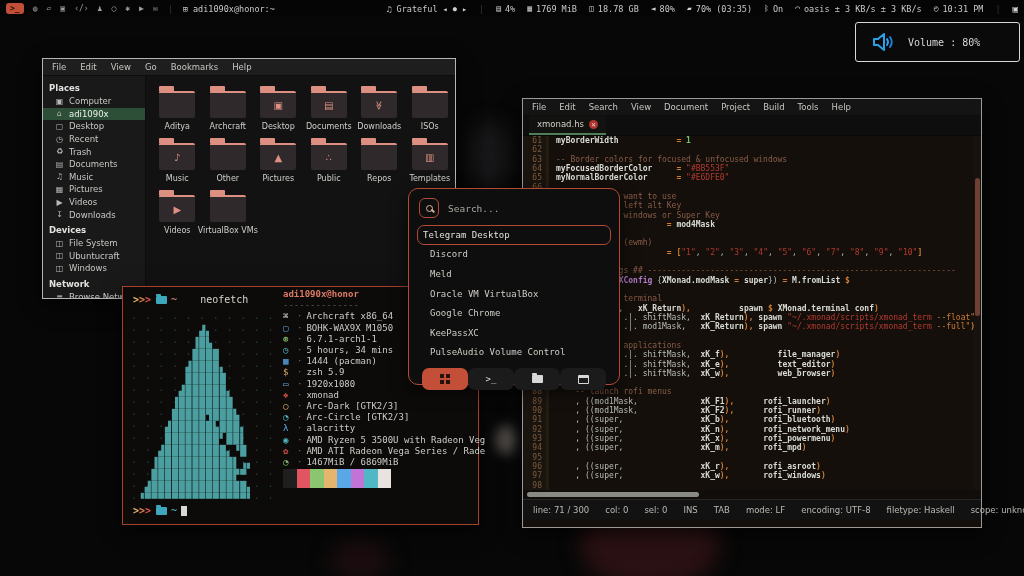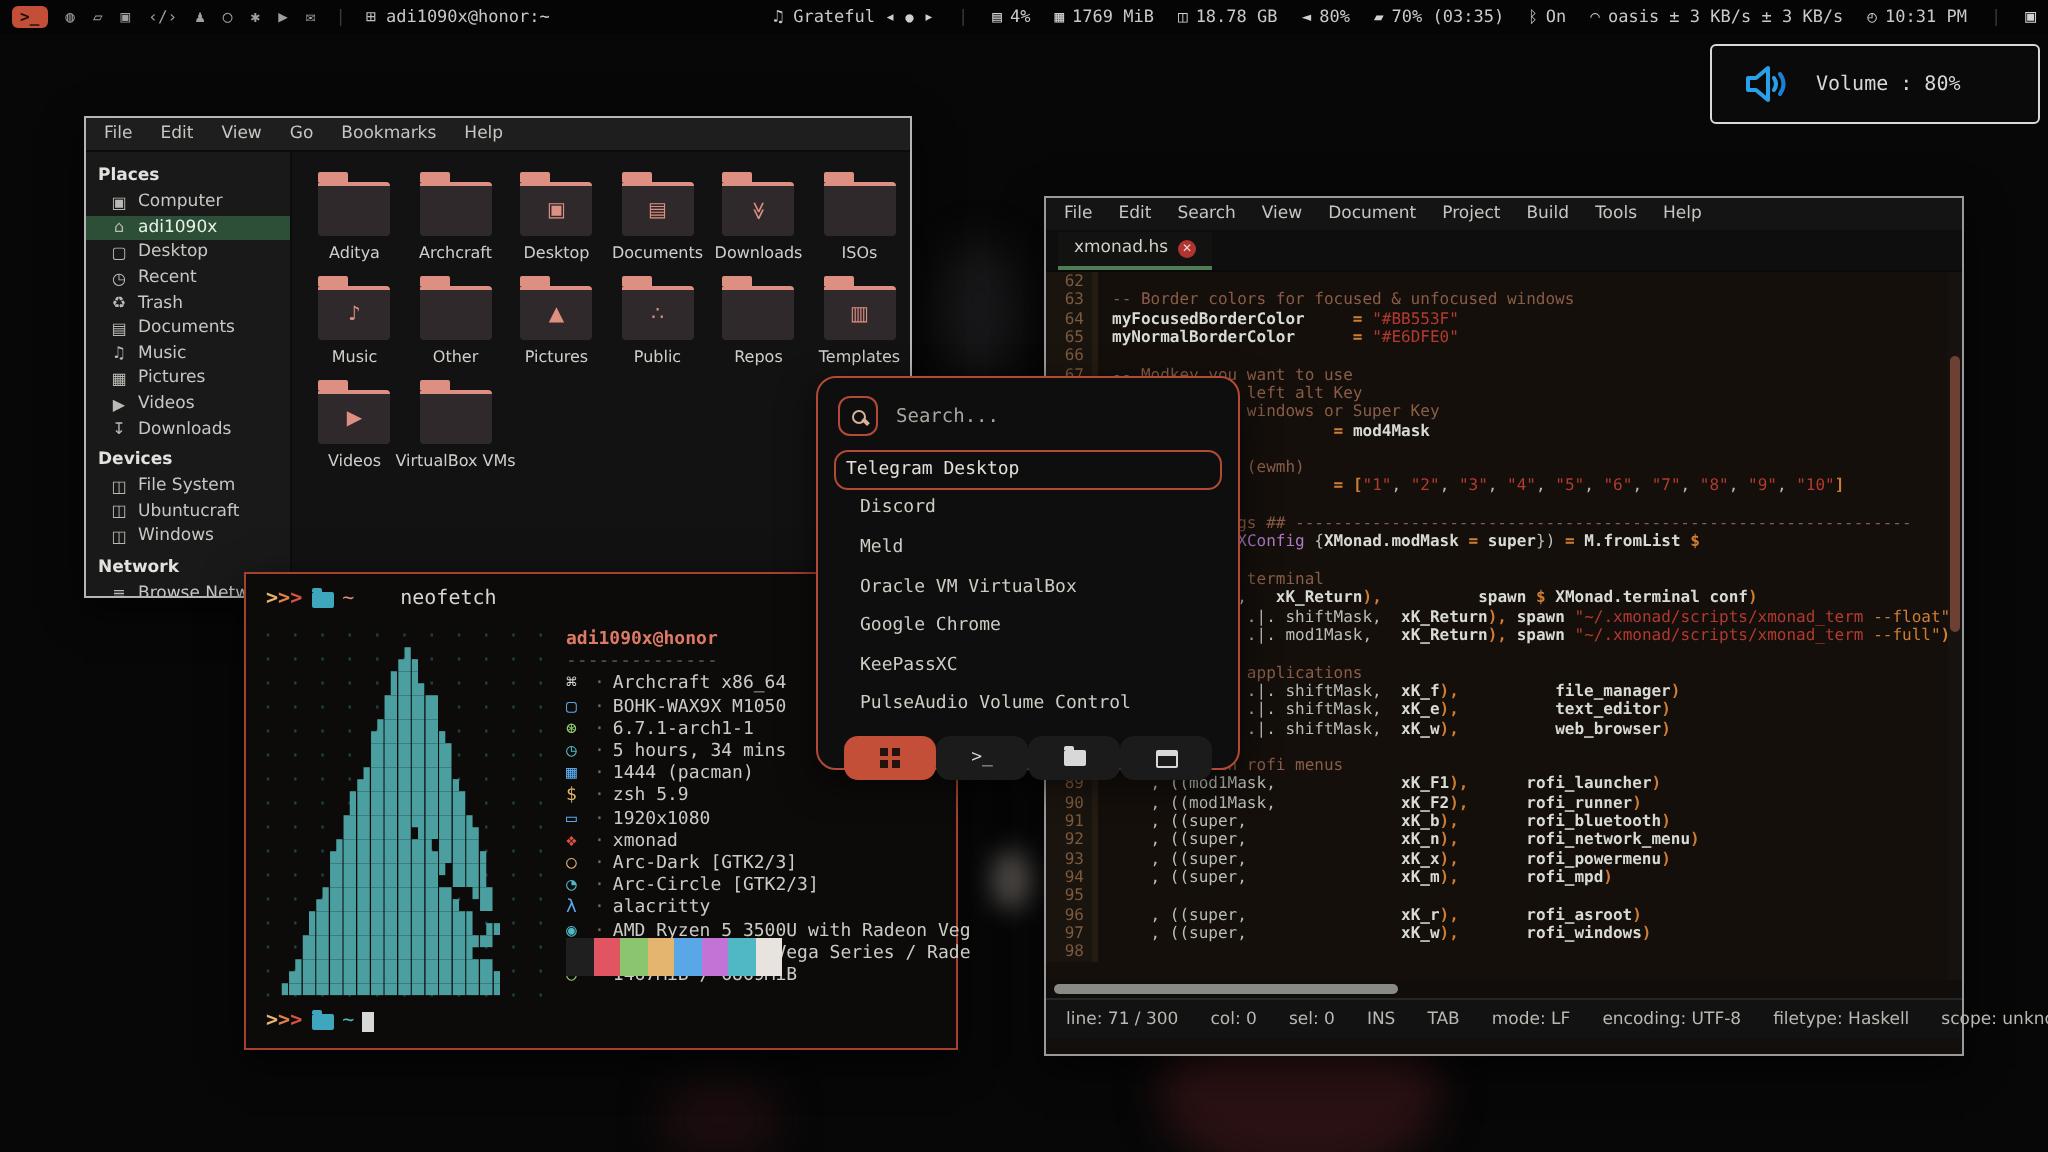--- a/index.html
+++ b/index.html
@@ -65,21 +65,21 @@
   .t-line { position:absolute; font-size:10px; color:#d5d5cf; display:flex; align-items:center; }
   .t-sym b { font-weight:bold; }
   .mini-folder { display:inline-block; width:11px; height:8px; background:#3fa7bd; border-radius:1px;
     position:relative; margin:0 4px 0 5px; }
   .mini-folder::before { content:''; position:absolute; top:-2px; left:0; width:5px; height:2px;
     background:#3fa7bd; border-radius:1px 1px 0 0; }
   .art { position:absolute; left:8px; top:26px; font-size:10px; line-height:12px; letter-spacing:0.8px;
     white-space:pre; }
   .art.dots { color:#1e4044; }
   .art.tri { color:#4b9fa0; }
-  .nf-info { position:absolute; left:160px; top:28px; font-size:9px; line-height:11.2px; white-space:pre; }
+  .nf-info { position:absolute; left:160px; top:2px; font-size:9px; line-height:11.2px; white-space:pre; }
   .nf-row { display:flex; }
   .nf-title { color:#dd7a66; font-weight:bold; }
   .nf-sep { color:#5a5a5a; }
   .nf-ico { width:14px; display:inline-block; }
   .nf-dot { color:#6e6e6a; padding:0 4px 0 0; }
   .nf-txt { color:#ccccc6; }
   .palette { position:absolute; left:160px; top:182px; display:flex; }
   .palette span { width:13.5px; height:19px; display:inline-block; }
   .cursor { display:inline-block; width:6px; height:10px; background:#d8d8d8; margin-left:4px; }
 
@@ -94,21 +94,21 @@
   .tab-close { width:9px; height:9px; border-radius:50%; background:#b03530; color:#f2d9d9;
     font-size:6px; line-height:9px; text-align:center; display:inline-block; }
   .ed-code { position:relative; height:354px; overflow:hidden; font-family:"DejaVu Sans Mono", monospace;
     font-size:8px; line-height:9.32px; }
   .code-line { display:flex; white-space:pre; }
   .ln { width:26px; text-align:right; padding-right:4px; color:#7d5a3d; background:#1a140f;
     border-right:3px solid #241b13; flex:none; }
   .code-txt { padding-left:7px; }
   .cx-t { color:#b9bdb6; } .cx-i { color:#d8dbd3; font-weight:bold; } .cx-o { color:#cf7d34; font-weight:bold; }
   .cx-n { color:#7cbf6b; font-weight:bold; } .cx-s { color:#b33a2f; } .cx-f { color:#cf7d34; }
-  .cx-c { color:#8a5d48; } .cx-y { color:#b07bc7; font-weight:normal;margin-top:22px; }
+  .cx-c { color:#8a5d48; } .cx-y { color:#b07bc7; font-weight:bold;margin-top:22px; }
   .vscroll { position:absolute; right:0; top:0; width:7px; height:354px; background:#151210; }
   .vthumb { position:absolute; right:1px; top:42px; width:5px; height:138px; background:#6e4033; border-radius:3px; }
   .hscroll { height:9px; background:#100d0a; position:relative; }
   .hthumb { position:absolute; left:4px; top:2px; width:172px; height:5px; background:#8a8a85; border-radius:3px; }
   .ed-status { height:20px; background:#121212; border-top:1px solid #262626; display:flex;
     align-items:center; padding:0 10px; font-size:8.5px; color:#b9b9b3; gap:16px; white-space:nowrap; }
 
   
   .rofi { left:408px; top:188px; width:212px; height:197px; background:#0e0e0e;
     border:1.5px solid #b34a35; border-radius:10px; z-index:40; font-family:"DejaVu Sans Mono", monospace; }
@@ -384,20 +384,21 @@
       <span>Help</span>
     </div>
   <div class="ed-tabbar">
     <div class="ed-tab">
       <span>xmonad.hs</span>
       <span class="tab-close">✕</span>
     </div>
   </div>
   <div class="ed-code" id="ed-code">
 
+  <div class="code-line"><span class="ln">61</span><span class="code-txt"><span class="cx-i">myBorderWidth</span><span class="cx-t">            </span><span class="cx-o">=</span><span class="cx-t"> </span><span class="cx-n">1</span></span></div>
       <div class="code-line"><span class="ln">62</span><span class="code-txt"></span></div>
       <div class="code-line"><span class="ln">63</span><span class="code-txt"><span class="cx-c">-- Border colors for focused &amp; unfocused windows</span></span></div>
       <div class="code-line"><span class="ln">64</span><span class="code-txt"><span class="cx-i">myFocusedBorderColor</span><span class="cx-t">     </span><span class="cx-o">=</span><span class="cx-t"> </span><span class="cx-s">"#BB553F"</span></span></div>
       <div class="code-line"><span class="ln">65</span><span class="code-txt"><span class="cx-i">myNormalBorderColor</span><span class="cx-t">      </span><span class="cx-o">=</span><span class="cx-t"> </span><span class="cx-s">"#E6DFE0"</span></span></div>
       <div class="code-line"><span class="ln">66</span><span class="code-txt"></span></div>
       <div class="code-line"><span class="ln">67</span><span class="code-txt"><span class="cx-c">-- Modkey you want to use</span></span></div>
       <div class="code-line"><span class="ln">68</span><span class="code-txt"><span class="cx-c">-- mod1Mask : left alt Key</span></span></div>
       <div class="code-line"><span class="ln">69</span><span class="code-txt"><span class="cx-c">-- mod4Mask : windows or Super Key</span></span></div>
       <div class="code-line"><span class="ln">70</span><span class="code-txt"><span class="cx-i">myModMask</span><span class="cx-t">              </span><span class="cx-o">=</span><span class="cx-t"> </span><span class="cx-i">mod4Mask</span></span></div>
       <div class="code-line"><span class="ln">71</span><span class="code-txt"></span></div>

